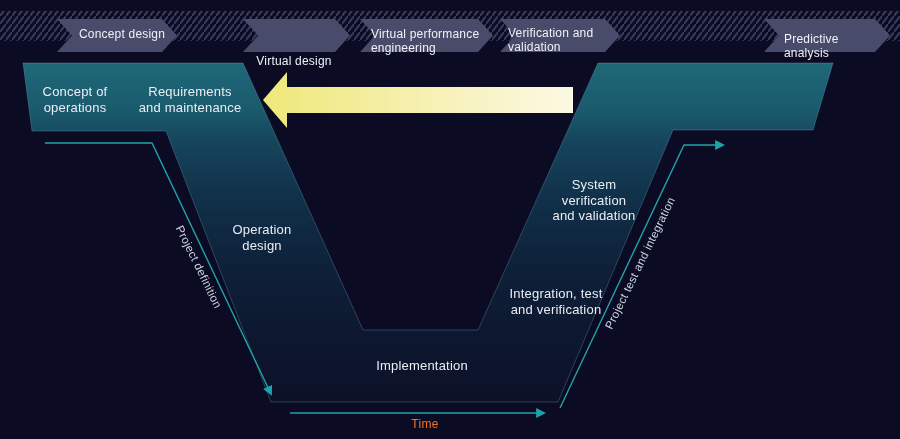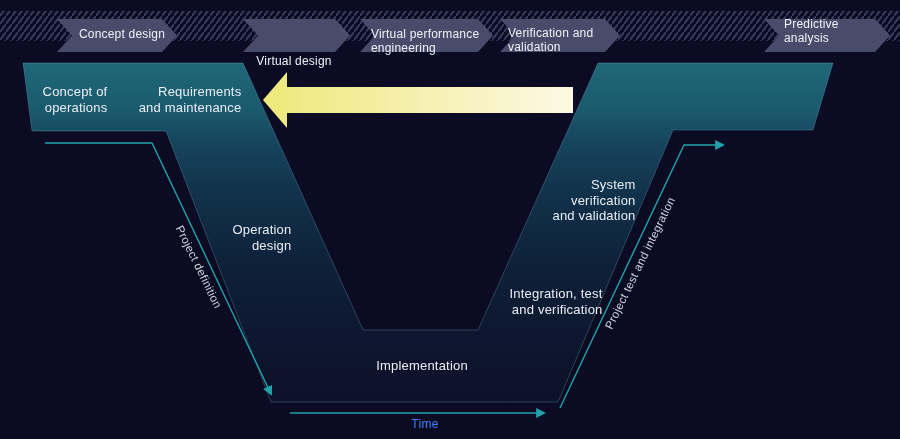--- a/index.html
+++ b/index.html
@@ -10,21 +10,21 @@
     font-family: "Liberation Sans", "DejaVu Sans", sans-serif;
     overflow: hidden;
   }
   #diagram-svg { position: absolute; left: 0; top: 0; }
   .lbl {
     position: absolute;
     color: #eaeef4;
     font-size: 13px;
     line-height: 15.5px;
     white-space: pre-line;
-    text-align: right;
+    text-align: center;
     transform: translate(-50%, -50%);
     letter-spacing: 0.2px;
   }
   .banner-lbl {
     position: absolute;
     color: #f0f2f7;
     font-size: 12px;
     line-height: 13.5px;
     white-space: pre-line;
     letter-spacing: 0.2px;
@@ -35,21 +35,21 @@
     position: absolute;
     color: #ccd5df;
     font-size: 11.5px;
     white-space: nowrap;
     letter-spacing: 0.3px;
   }
   .rot-left  { transform: translate(-50%, -50%) rotate(64deg); }
   .rot-right { transform: translate(-50%, -50%) rotate(-64deg); }
   .time-lbl {
     position: absolute;
-    color: #3b82f6;
+    color: #f97316;
     font-size: 12px;
     transform: translate(-50%, -50%);
     letter-spacing: 0.3px;
   }
 </style>
 </head>
 <body>
 
 <div id="stage">
 
@@ -93,21 +93,21 @@
     <path d="M560,408 L684,145 H723" fill="none" stroke="#22a2a8" stroke-width="1.4" marker-end="url(#tealHead)"></path>
     <path d="M290,413 H544" fill="none" stroke="#22a2a8" stroke-width="1.4" marker-end="url(#tealHead)"></path>
   </svg>
 
   <div class="banner-lbl banner-center" style="left:122px; top:35px;">Concept design</div>
   <div class="banner-lbl banner-center" style="left:294px; top:35px;margin-top:27px;">Virtual design</div>
   <div class="banner-lbl banner-left" style="left:371px; top:33px;margin-top:8px;">Virtual performance
 engineering</div>
   <div class="banner-lbl banner-left" style="left:508px; top:40px;">Verification and
 validation</div>
-  <div class="banner-lbl banner-left" style="left:784px; top:31px;">Predictive
+  <div class="banner-lbl banner-left" style="left:784px; top:46px;">Predictive
 analysis</div>
 
   <div class="lbl" style="left:75px;  top:99px;">Concept of
 operations</div>
   <div class="lbl" style="left:190px; top:99px;">Requirements
 and maintenance</div>
   <div class="lbl" style="left:262px; top:237px;">Operation
 design</div>
   <div class="lbl" style="left:422px; top:366px;">Implementation</div>
   <div class="lbl" style="left:594px; top:200px;">System

